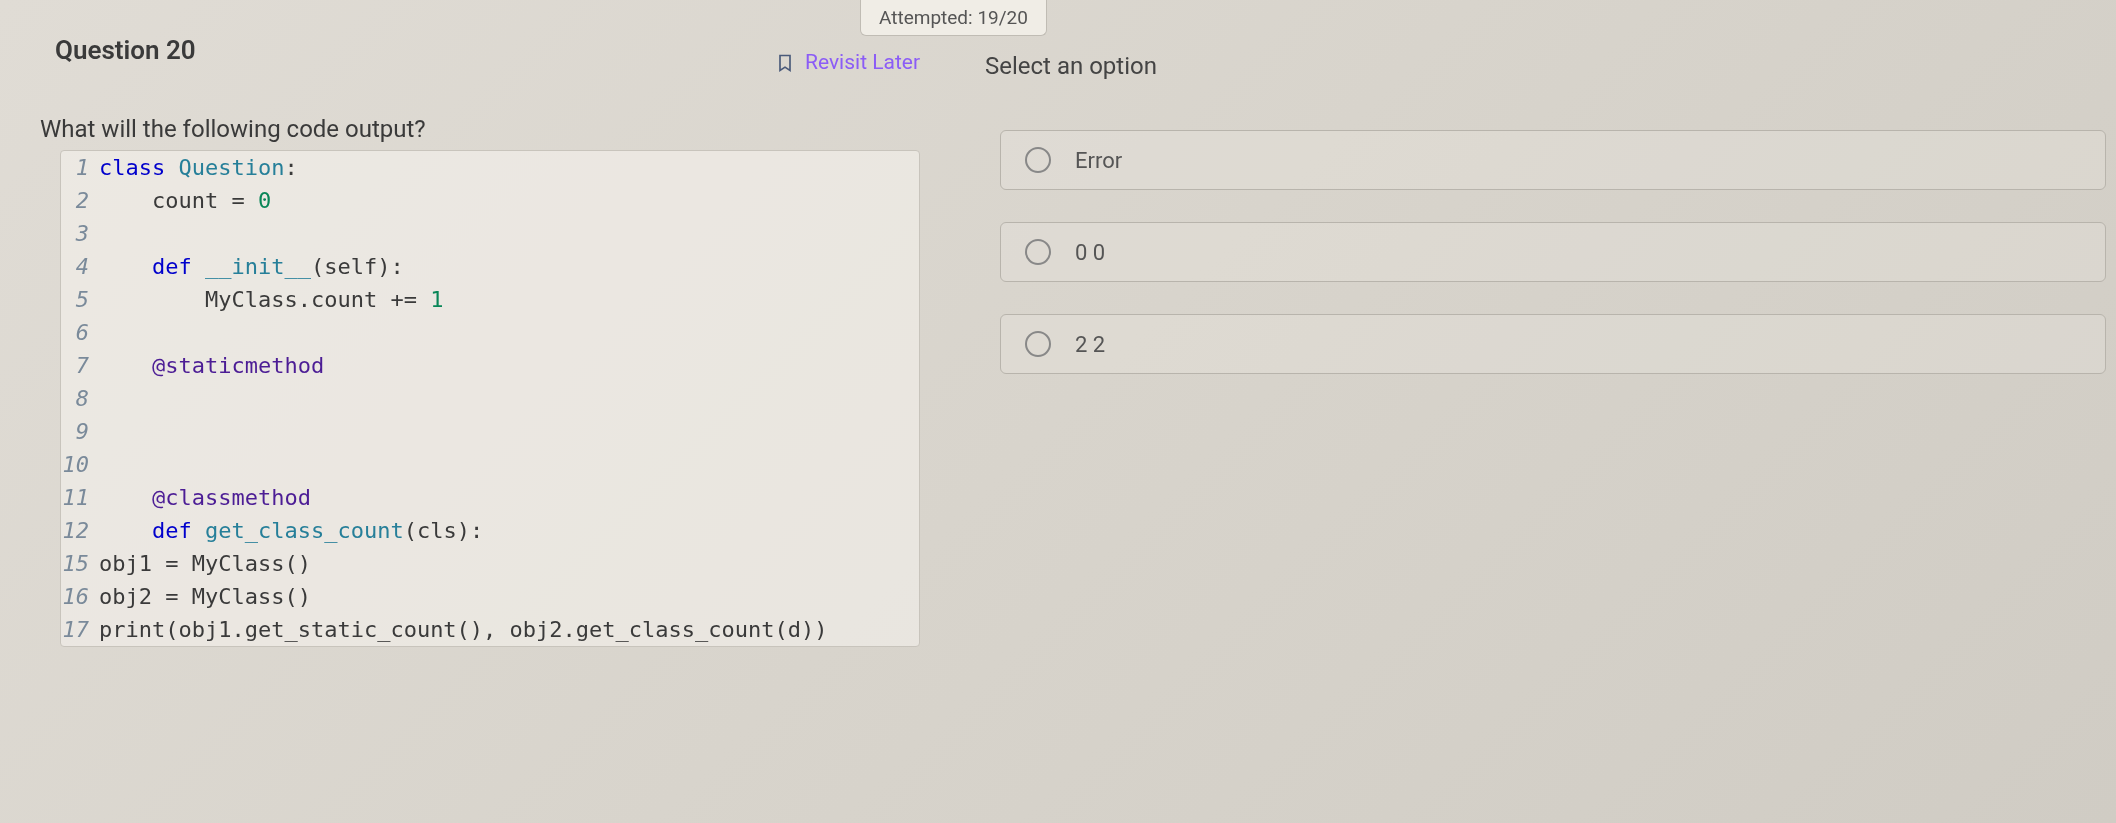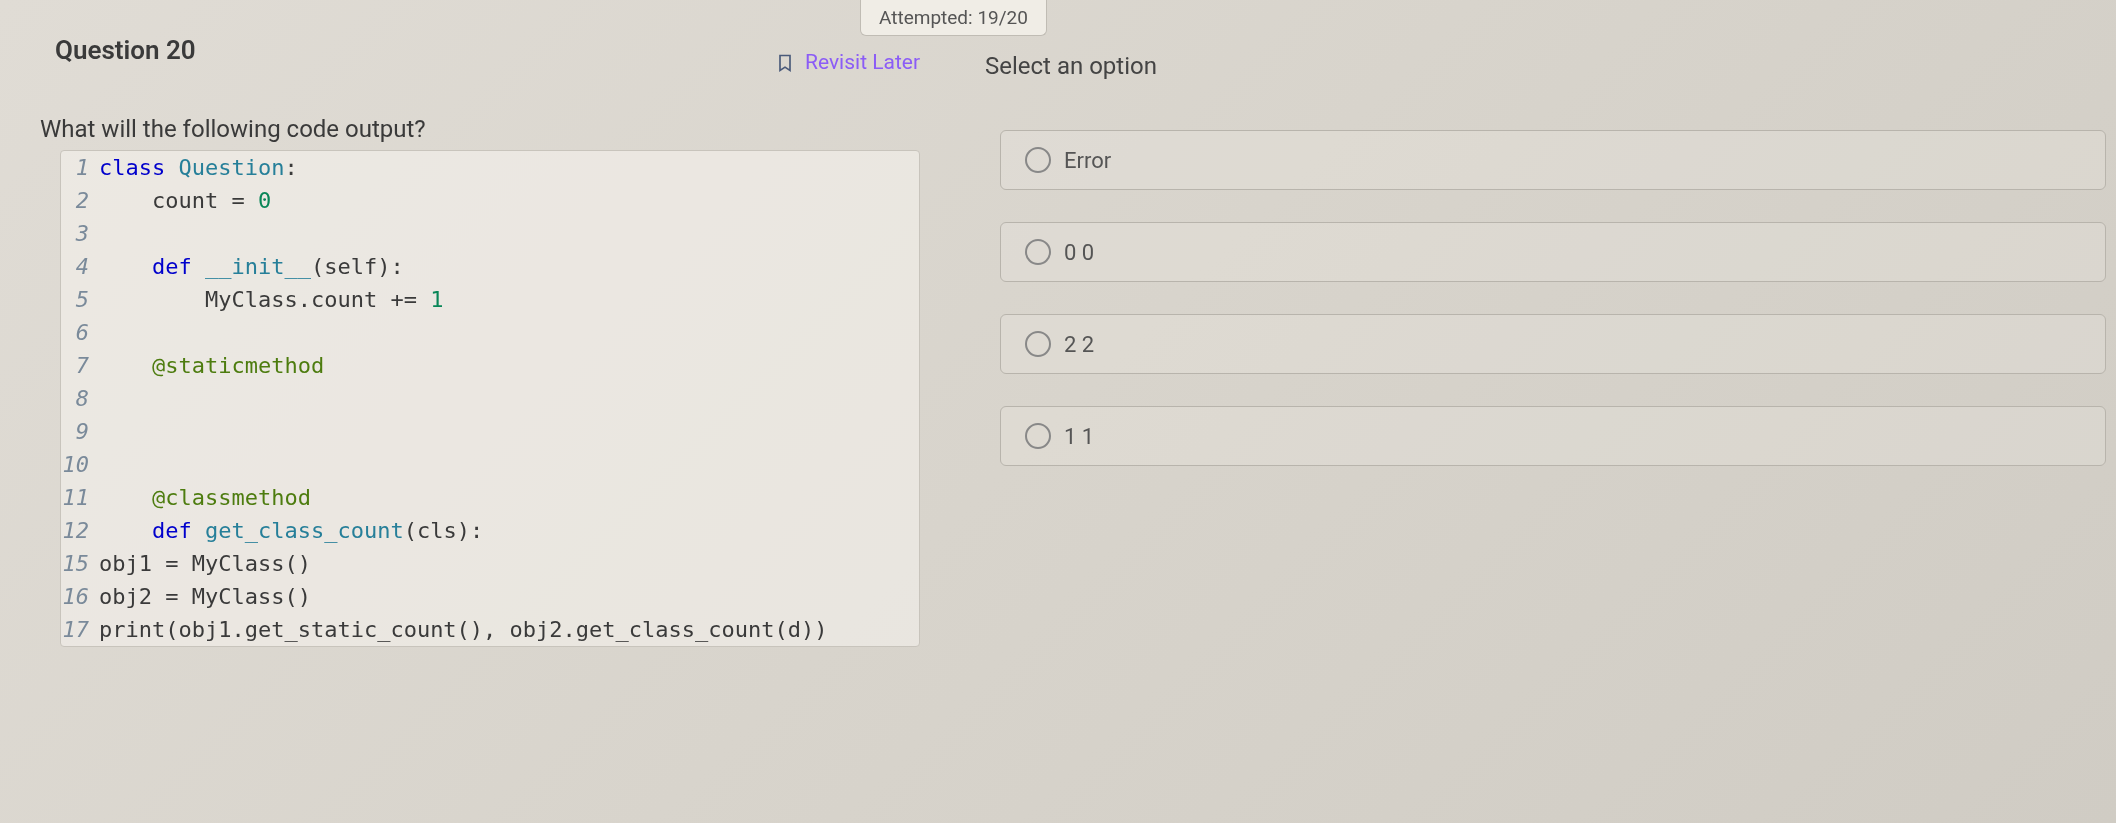--- a/index.html
+++ b/index.html
@@ -79,38 +79,38 @@
     padding-right: 10px;
     color: #7a8a9a;
     font-style: italic;
     user-select: none;
     flex-shrink: 0;
   }
   .code-content { white-space: pre; }
   .kw { color: #0000cc; }
   .fn { color: #267f99; }
   .num { color: #098658; }
-  .deco { color: #4d7c0f; }
+  .deco { color: #4c1d95; }
   .ret { color: #a31515; }
   .options-panel {
     position: absolute;
     top: 130px;
     left: 1000px;
     right: 10px;
     display: flex;
     flex-direction: column;
     gap: 32px;
   }
   .option {
     border: 1px solid #b8b4ac;
     border-radius: 6px;
     padding: 16px 24px;
     display: flex;
     align-items: center;
-    gap: 13px;
+    gap: 24px;
     font-size: 22px;
     color: #555;
     cursor: pointer;
     background: rgba(235,232,225,0.3);
   }
   .radio {
     width: 26px;
     height: 26px;
     border: 2px solid #888;
     border-radius: 50%;
@@ -212,17 +212,13 @@
       <span>Error</span>
     </div>
     <div class="option">
       <span class="radio"></span>
       <span>0 0</span>
     </div>
     <div class="option">
       <span class="radio"></span>
       <span>2 2</span>
     </div>
-    <div class="option">
-      <span class="radio"></span>
-      <span>1 1</span>
-    </div>
   </div>
 
 </body></html>

